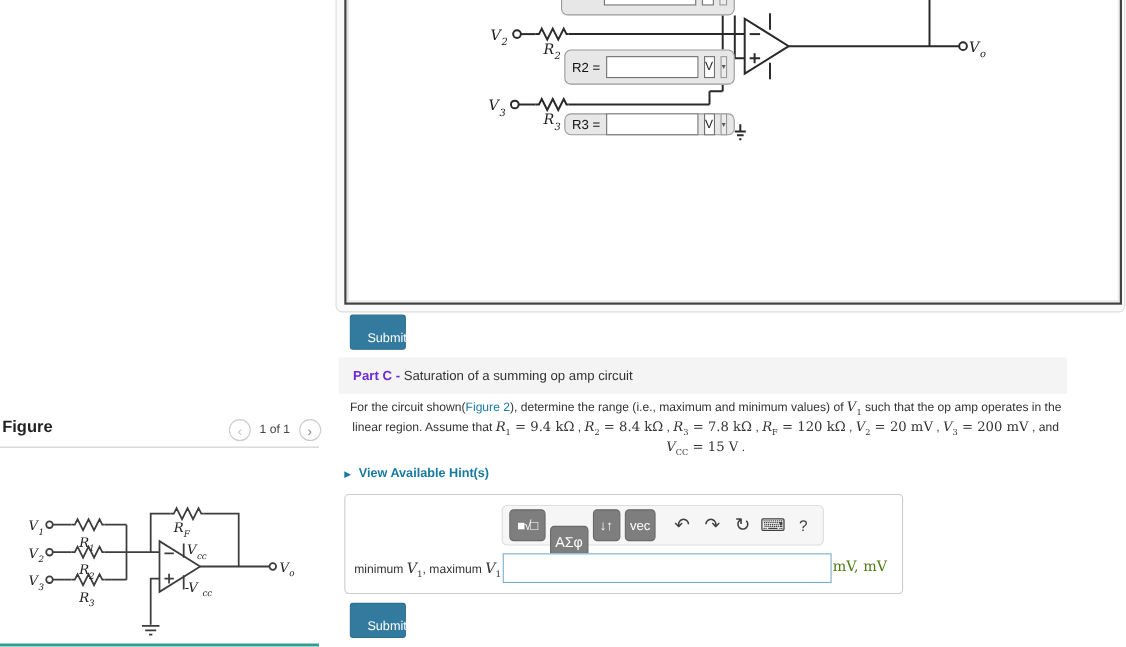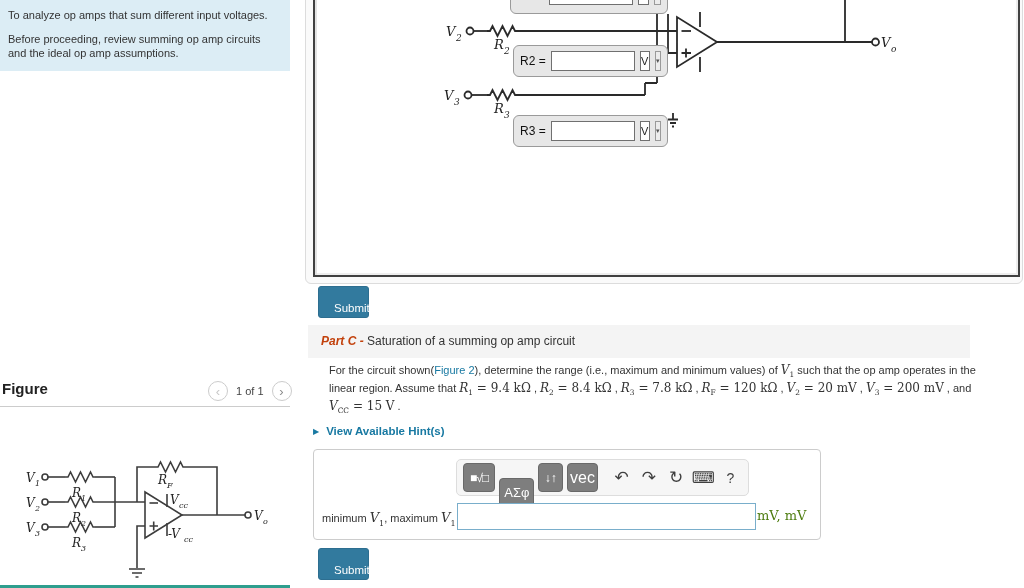--- a/index.html
+++ b/index.html
@@ -37,72 +37,68 @@
   .cbox{position:absolute;background:#e7e7e7;border:1px solid #9a9a9a;border-radius:6px;
         box-sizing:border-box;display:flex;align-items:center;padding:0 6px;gap:5px;}
   .cbox .clabel{font-size:12px;color:#111;white-space:nowrap;}
   .cbox input{width:76px;height:18px;border:1px solid #707070;font-size:11px;padding:0 3px;}
   .unit-box{width:20px;height:18px;border:1px solid #707070;background:#fff;display:flex;
             align-items:center;justify-content:center;font-size:11px;color:#222;}
   .unit-dd{width:13px;height:20px;border:1px solid #9a9a9a;background:#ececec;padding:0;
            font-size:7px;color:#555;display:flex;align-items:center;justify-content:center;cursor:pointer;}
   #top-cbox{left:510px;top:-24px;width:158px;height:38px;padding-left:38px;}
   #r2-cbox{left:513px;top:45px;width:155px;height:32px;}
-  #r3-cbox{left:513px;top:115px;width:155px;height:32px;}
+  #r3-cbox{left:513px;top:103px;width:155px;height:20px;}
   
   .submit-btn{position:absolute;width:51px;height:21px;background:#327a9e;color:#fff;
               border:1px solid #2d6e90;border-radius:3px;font-size:11.5px;
               font-family:"Liberation Sans",sans-serif;cursor:pointer;padding:15px;}
   #submit1{left:318px;top:286px;}
   #submit2{left:318px;top:548px;}
   
   .part-header{position:absolute;left:308px;top:325px;width:662px;height:33px;background:#f4f4f4;
                line-height:33px;padding-left:13px;box-sizing:border-box;font-size:12px;color:#333;}
-  .part-header b{color:#c2410c;font-style:italic;}
-  .part-body{position:absolute;left:329px;top:364px;width:657px;margin:0;
-             font-size:11px;line-height:13.5px;color:#333;}
+  .part-header b{color:#6d28d9;}
+  .part-body{position:absolute;left:313px;top:364px;width:657px;margin:0;
+             font-size:11px;line-height:13.5px;color:#333;text-align:center;}
   .math{font-family:"DejaVu Serif",serif;font-size:12px;font-style:normal;}
   .math i{font-style:italic;}
   sub{font-size:0.62em;}
   .link{color:#1879a2;}
   .express{position:absolute;left:313px;top:402px;margin:0;font-size:11px;font-weight:bold;color:#222;}
   .hint-row{position:absolute;left:313px;top:425px;display:flex;align-items:center;gap:7px;cursor:pointer;}
   .hint-marker{font-size:8px;color:#1879a2;}
   .hint-link{font-size:11.5px;font-weight:bold;color:#1879a2;text-decoration:none;}
   .answer-box{position:absolute;left:313px;top:449px;width:506px;height:89px;border:1px solid #ccc;
               border-radius:4px;background:#fff;}
   .eq-toolbar{position:absolute;left:142px;top:9px;width:293px;height:37px;background:#f6f6f6;
               border:1px solid #ddd;border-radius:5px;box-sizing:border-box;display:flex;
               align-items:center;padding:0 6px;gap:4px;}
   .tb-btn{height:29px;background:#7e7e7e;border:1px solid #696969;border-radius:4px;color:#fff;
           display:flex;align-items:center;justify-content:center;cursor:pointer;padding:0 4px;}
   .tb-eq{width:36px;font-size:12px;letter-spacing:-1px;}
   .tb-greek{width:38px;font-size:13px;margin-top:29px;}
   .tb-updown{width:27px;font-size:12px;}
-  .tb-vec{width:31px;font-size:16px;}
+  .tb-vec{width:31px;font-size:12px;}
   .tb-icon{width:27px;text-align:center;font-size:17px;color:#3f3f3f;cursor:pointer;}
   .tb-icon.kb{font-size:16px;}
   .tb-icon.help{font-size:14px;}
   .tb-icon:first-of-type{margin-left:8px;}
   .answer-row-label{position:absolute;left:8px;top:60px;font-size:11px;color:#333;}
   .answer-row-label .math{font-size:13px;}
   .answer-input{position:absolute;left:143px;top:53px;width:287px;height:25px;
                 border:1px solid #79aecb;font-size:12px;padding:0 5px;}
   .answer-units{position:absolute;left:443px;top:58px;font-family:"DejaVu Serif",serif;
                 font-size:13px;color:#4d7c0f;}
 </style>
 </head>
 <body>
 
 <div id="page">
 
-  <div class="info-box">
-    <p>To analyze op amps that sum different input voltages.</p>
-    <p>Before proceeding, review summing op amp circuits and the ideal op amp assumptions.</p>
-  </div>
 
   <div class="figure-title">Figure</div>
 
   <div class="pager">
     <button class="pager-btn prev">
       <span>‹</span>
     </button>
     <span class="page-ind">1 of 1</span>
     <button class="pager-btn next">
       <span>›</span>

